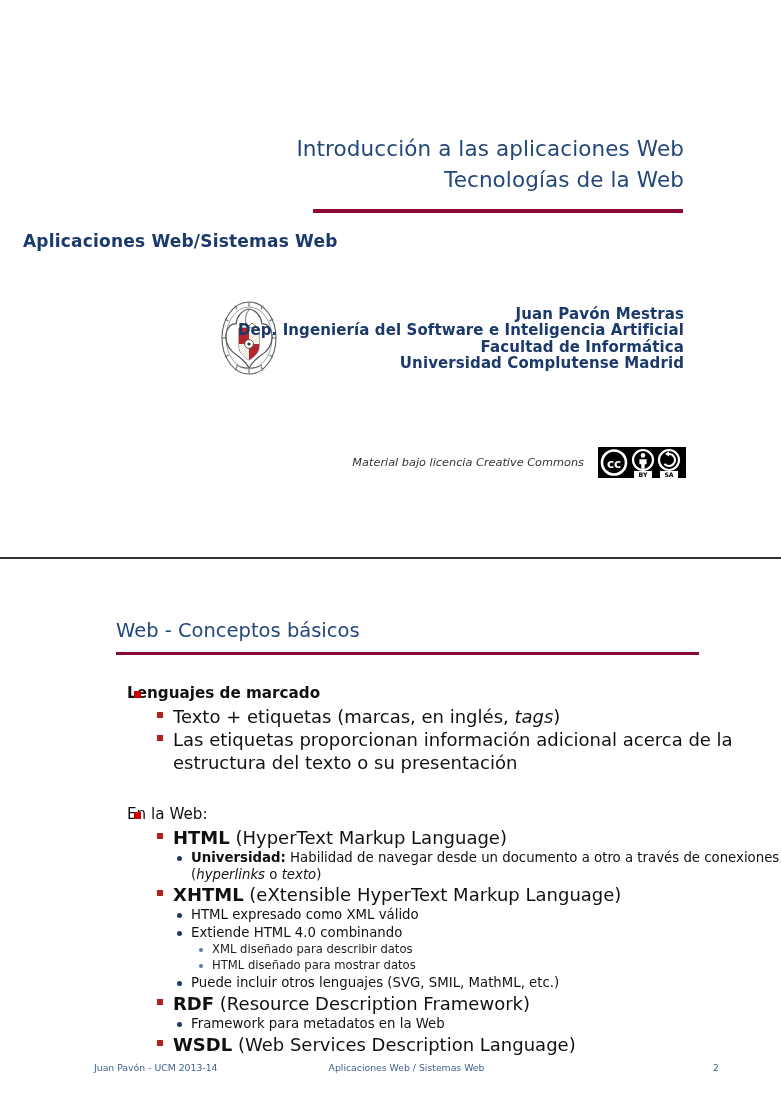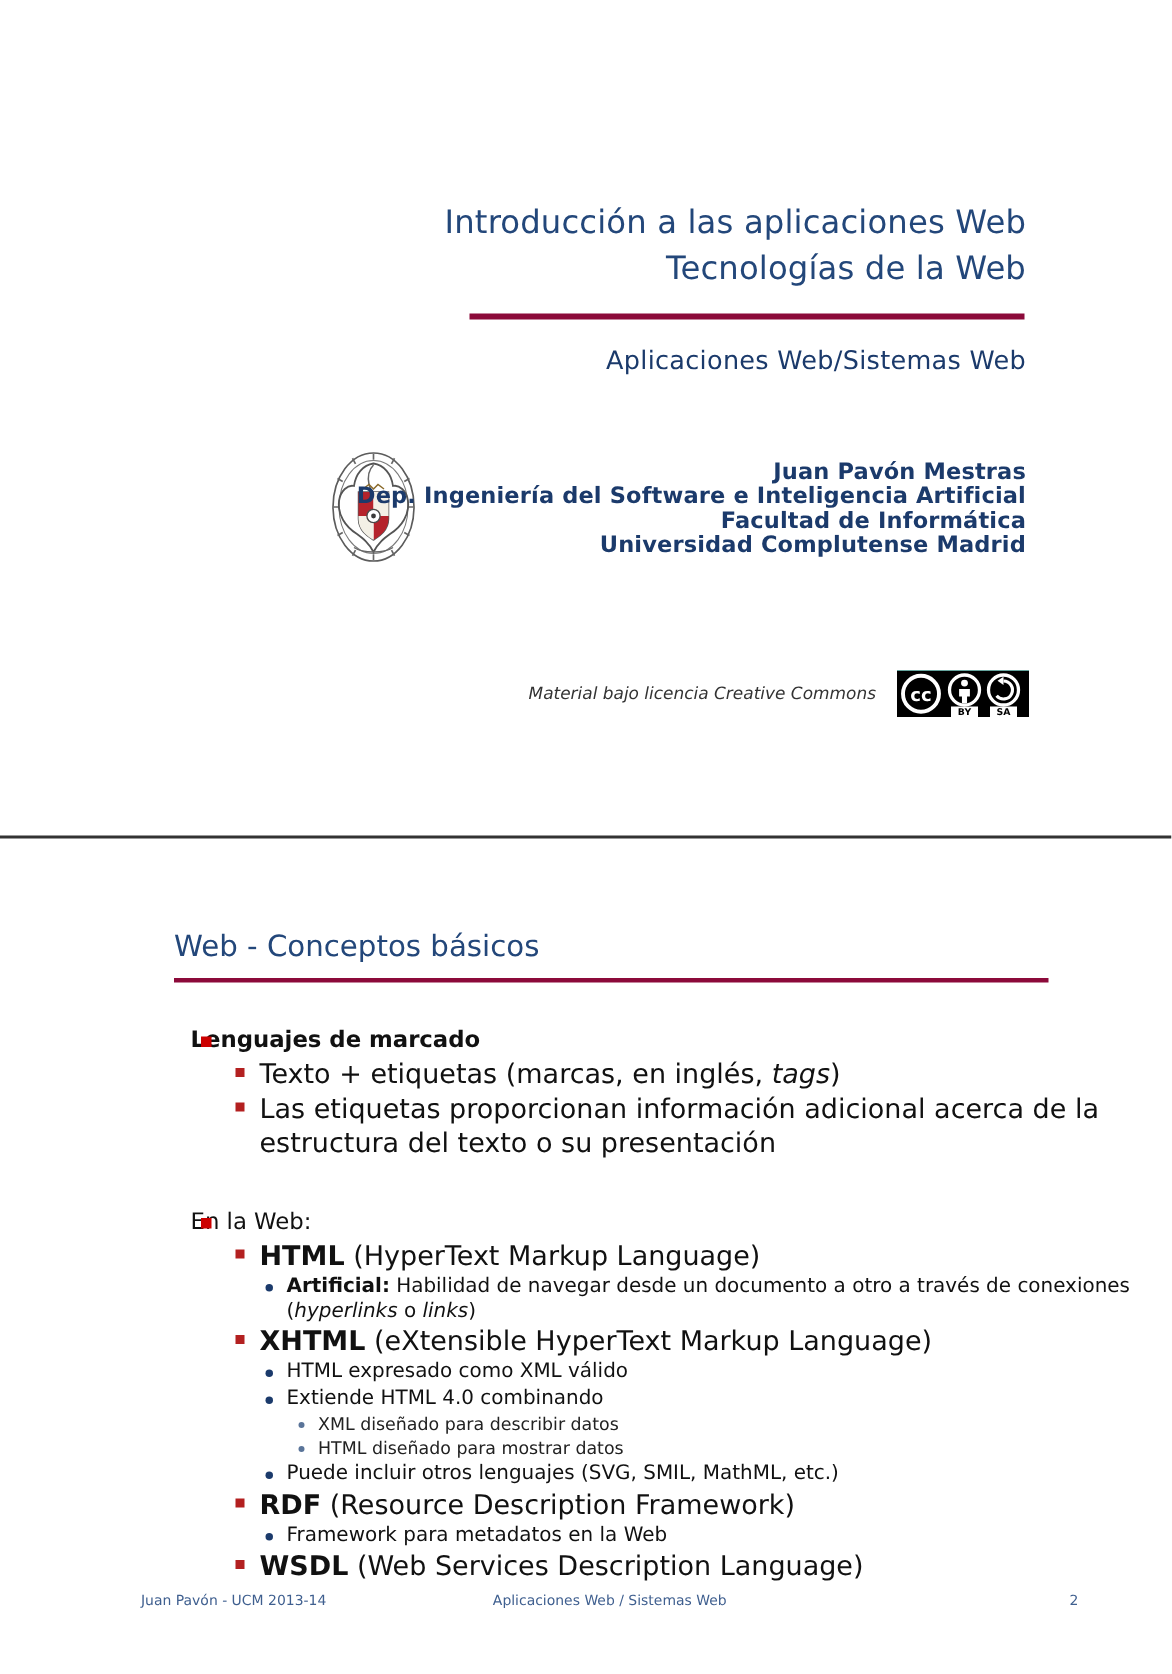--- a/index.html
+++ b/index.html
@@ -44,23 +44,23 @@
     top: 209px;
     width: 370px;
     height: 4px;
     background: #8c0a3a;
   }
   .s1-subtitle {
     position: absolute;
     left: 23px;
     right: 97px;
     top: 231px;
-    text-align: right;
+    text-align: left;
     font-size: 17px;
-    font-weight: normal;
+    font-weight: bold;
     color: #1b3a6b;
     letter-spacing: 0.2px;
   }
 
   
   .crest {
     position: absolute;
     left: 218px;
     top: 299px;
     width: 62px;
@@ -359,21 +359,21 @@
         <span class="txt"><span>Las etiquetas proporcionan información adicional acerca de la estructura del texto o su presentación</span></span>
       </div>
       <div class="gap"></div>
       <div class="row lvl1 normalwt">
         <span class="txt"><span>En la Web:</span></span>
       </div>
       <div class="row lvl2">
         <span class="txt"><span class="b">HTML</span><span> (HyperText Markup Language)</span></span>
       </div>
       <div class="row lvl3">
-        <span class="txt"><span class="b">Artificial:</span><span> Habilidad de navegar desde un documento a otro a través de conexiones (</span><span class="i">hyperlinks</span><span> o </span><span class="i">links</span><span>)</span></span>
+        <span class="txt"><span class="b">Universidad:</span><span> Habilidad de navegar desde un documento a otro a través de conexiones (</span><span class="i">hyperlinks</span><span> o </span><span class="i">texto</span><span>)</span></span>
       </div>
       <div class="row lvl2">
         <span class="txt"><span class="b">XHTML</span><span> (eXtensible HyperText Markup Language)</span></span>
       </div>
       <div class="row lvl3">
         <span class="txt"><span>HTML expresado como XML válido</span></span>
       </div>
       <div class="row lvl3">
         <span class="txt"><span>Extiende HTML 4.0 combinando</span></span>
       </div>

